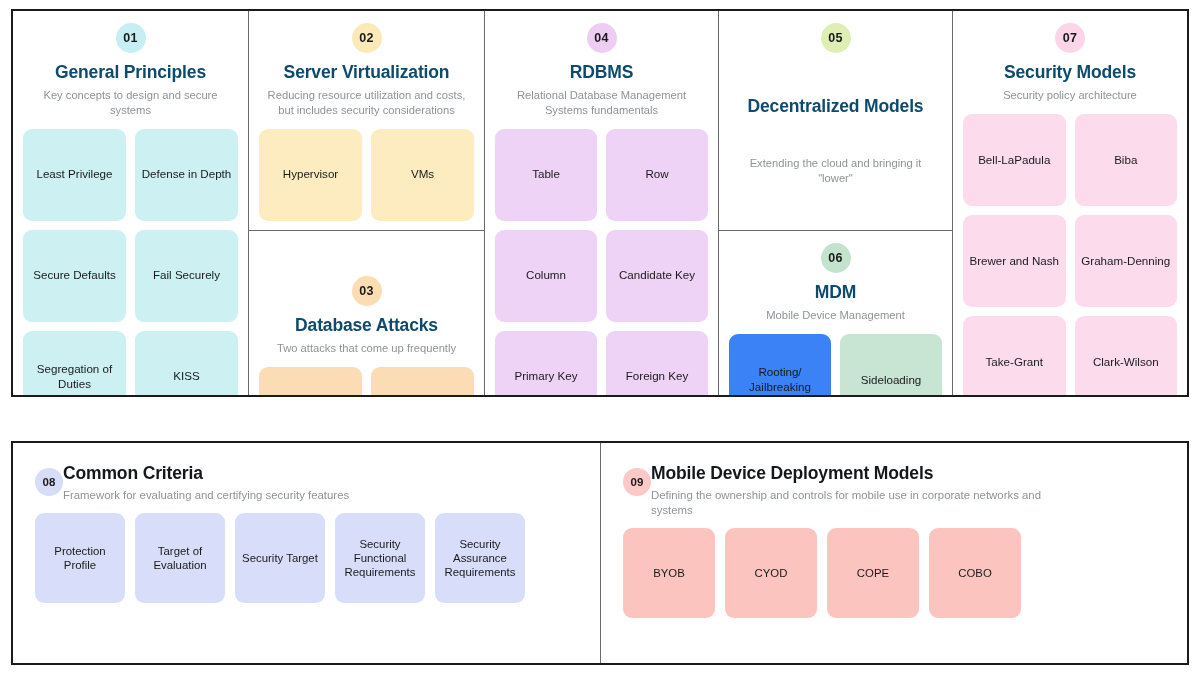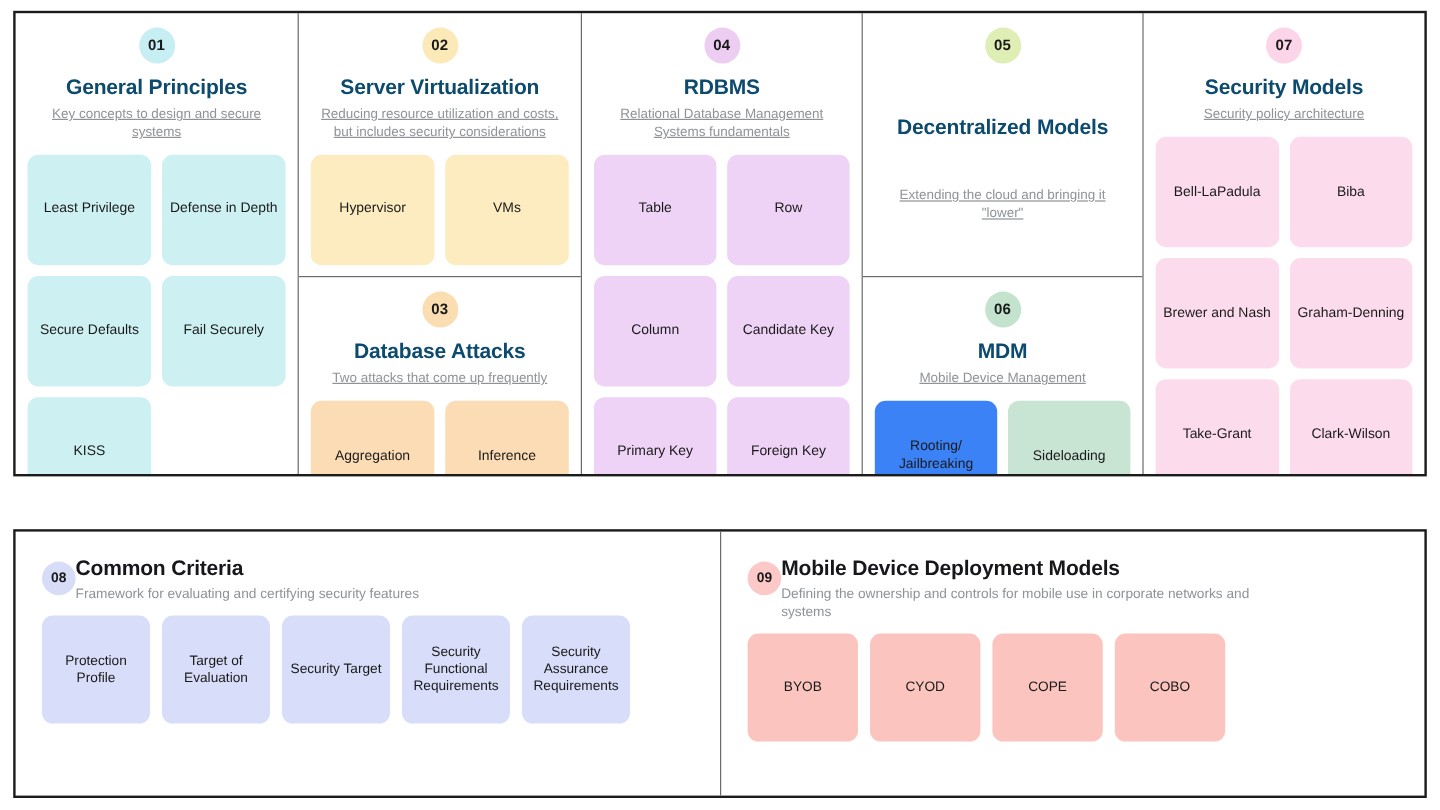--- a/index.html
+++ b/index.html
@@ -81,21 +81,20 @@
     color: #0c4a6e;
     letter-spacing: -0.15px;
   }
   .panel-sub {
     margin-top: 6px;
     font-size: 11.2px;
     line-height: 1.32;
     text-align: center;
     color: #8f9397;
     max-width: 98%;
-    text-decoration: underline;
   }
 
   .tiles {
     margin-top: 11px;
     display: grid;
     grid-template-columns: 1fr 1fr;
     gap: 9px 9px;
     width: 100%;
     justify-items: stretch;
   }
@@ -108,21 +107,21 @@
     text-align: center;
     font-size: 11.6px;
     line-height: 1.25;
     color: #1a1a1a;
     padding: 4px 6px;
     box-sizing: border-box;
   }
 
   
   .col-1 { flex: 0 0 236px; }
-  .col-2 { flex: 0 0 236px; }
+  .col-2 { flex: 0 0 236px; gap: 33px; }
   .col-3 { flex: 0 0 234px; }
   .col-4 { flex: 0 0 234px; }
   .col-5 { flex: 1 1 auto; }
 
   
   .bottom-section {
     position: absolute;
     left: 11px;
     top: 441px;
     width: 1178px;
@@ -210,20 +209,21 @@
     <div class="col col-1">
       <div class="panel" style="flex:1 1 auto;">
         <div class="badge" style="background:#c7eef2">01</div>
         <div class="panel-title">General Principles</div>
         <div class="panel-sub">Key concepts to design and secure systems</div>
         <div class="tiles">
           <div class="tile" style="background:#cdf0f3">Least Privilege</div>
           <div class="tile" style="background:#cdf0f3">Defense in Depth</div>
           <div class="tile" style="background:#cdf0f3">Secure Defaults</div>
           <div class="tile" style="background:#cdf0f3">Fail Securely</div>
+          <div class="tile" style="background:#cdf0f3">Segregation of Duties</div>
           <div class="tile" style="background:#cdf0f3">KISS</div>
         </div>
       </div>
     </div>
 
     <div class="col col-2">
       <div class="panel split-top" style="flex:0 0 220px;">
         <div class="badge" style="background:#fbe9b8">02</div>
         <div class="panel-title">Server Virtualization</div>
         <div class="panel-sub">Reducing resource utilization and costs, but includes security considerations</div>

